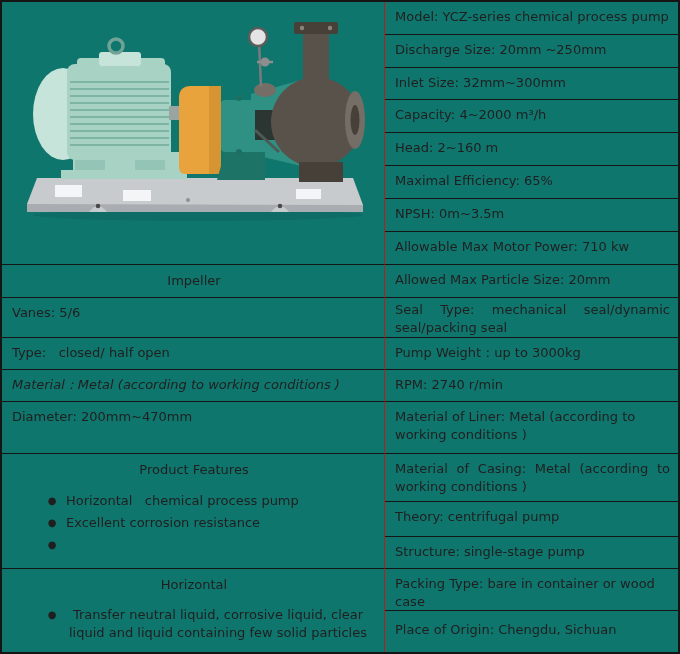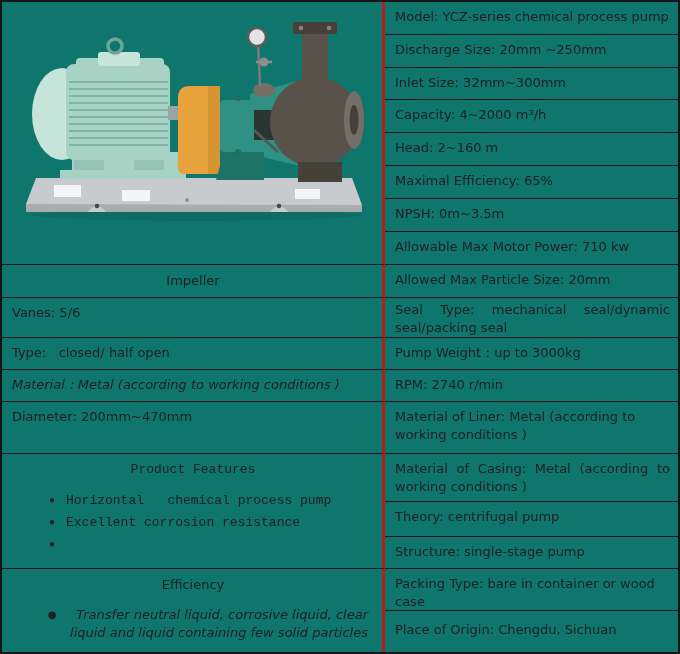--- a/index.html
+++ b/index.html
@@ -18,21 +18,21 @@
     border: 2px solid #151515;
     background: #ffffff;
   }
   .cell {
     box-sizing: border-box;
     overflow: hidden;
     padding: 6px 8px 2px 10px;
     line-height: 18px;
     background: #0f766e;
   }
-  .cell.left  { grid-column: 1; border-right: 3px solid #b91c1c; border-bottom: 1px solid #151515; }
+  .cell.left  { grid-column: 1; border-right: 1px solid #b91c1c; border-bottom: 1px solid #151515; }
   .cell.right { grid-column: 2; border-bottom: 1px solid #151515; }
   .cell.no-bottom { border-bottom: none; }
   .cell.header { text-align: center; padding-top: 7px; }
   .cell.tight { padding-top: 3px; }
   .label { white-space: pre-wrap; }
   .justify { text-align: justify; white-space: normal; }
   .img-cell { padding: 0; display: flex; align-items: flex-start; justify-content: center; }
   .bullets { margin-top: 13px; }
   .bullet-row { display: flex; align-items: flex-start; padding-left: 26px; padding-right: 6px; margin-bottom: 4px; }
   .bullet-glyph { width: 28px; flex: 0 0 28px; font-size: 10px; line-height: 18px; }
@@ -133,44 +133,44 @@
     <div class="cell left" style="grid-row:11;">
       <span class="label">Type:   closed/ half open</span>
     </div>
     <div class="cell left" style="grid-row:12;font-style:italic;">
       <span class="label">Material：Metal (according to working conditions )</span>
     </div>
     <div class="cell left" style="grid-row:13;">
       <span class="label">Diameter: 200mm~470mm</span>
     </div>
 
-    <div class="cell left header" style="grid-row:14 / span 3;font-family:Liberation Mono, monospace;">
+    <div class="cell left header" style="grid-row:14 / span 3;">
       <div>Product Features</div>
       <div class="bullets">
         <div class="bullet-row">
           <span class="bullet-glyph">●</span>
           <span class="bullet-text label" style="text-align:left;">Horizontal   chemical process pump</span>
         </div>
         <div class="bullet-row">
           <span class="bullet-glyph">●</span>
           <span class="bullet-text label" style="text-align:left;">Excellent corrosion resistance</span>
         </div>
         <div class="bullet-row">
           <span class="bullet-glyph">●</span>
           <span class="bullet-text label" style="text-align:left;margin-top:46px;">Seal type is selectable</span>
         </div>
       </div>
     </div>
 
     <div class="cell left header no-bottom" style="grid-row:17 / span 2;">
-      <div>Efficiency</div>
+      <div>Horizontal</div>
       <div class="bullets app-bullets">
         <div class="bullet-row">
           <span class="bullet-glyph">●</span>
-          <span class="bullet-text label" style="text-align:right;font-style:italic;">Transfer neutral liquid, corrosive liquid, clear liquid and liquid containing few solid particles</span>
+          <span class="bullet-text label" style="text-align:center;">Transfer neutral liquid, corrosive liquid, clear liquid and liquid containing few solid particles</span>
         </div>
       </div>
     </div>
 
     <div class="cell right" style="grid-row:1;">
       <span class="label">Model: YCZ-series chemical process pump</span>
     </div>
     <div class="cell right" style="grid-row:2;">
       <span class="label">Discharge Size: 20mm ~250mm</span>
     </div>

